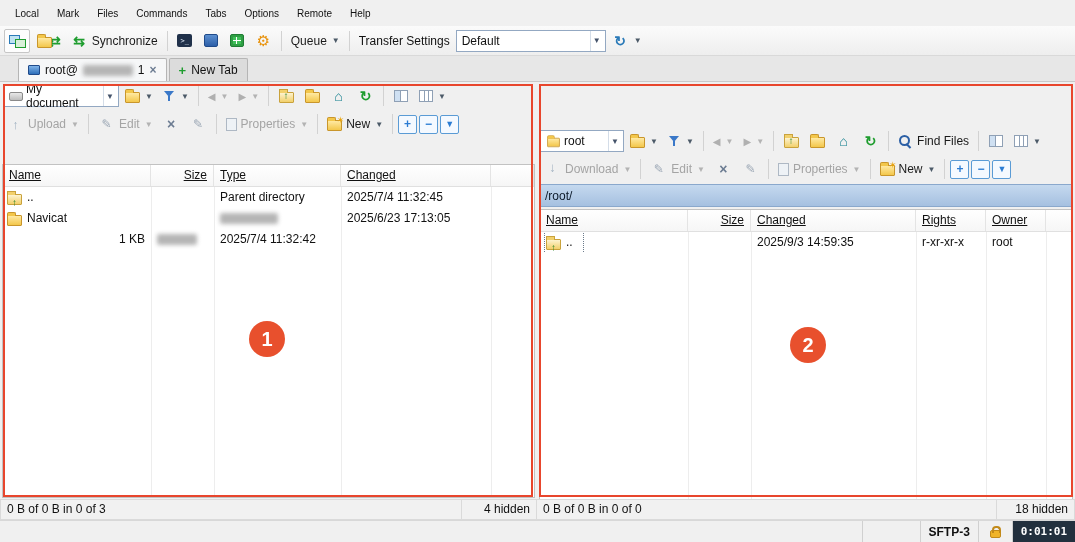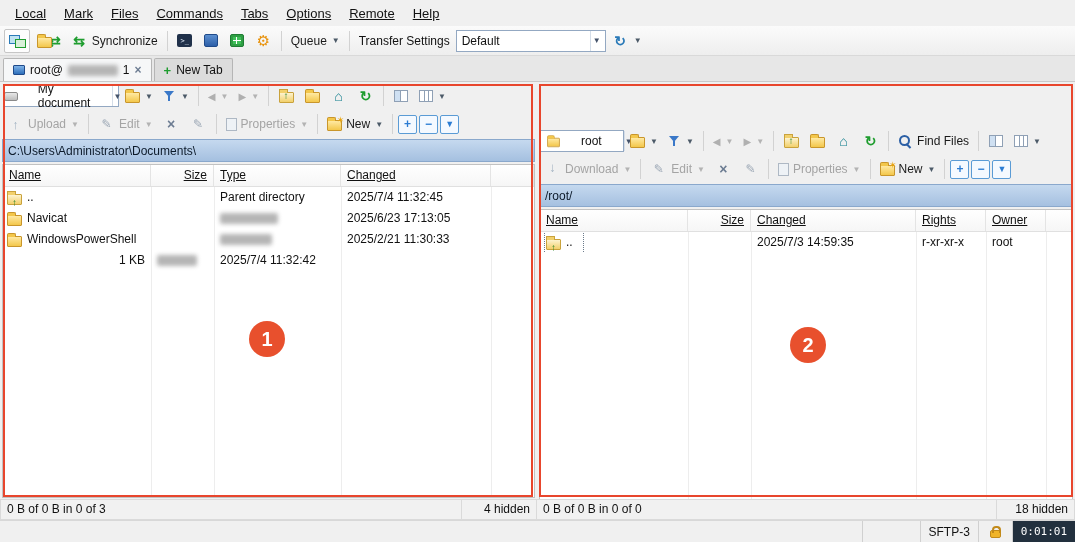--- a/index.html
+++ b/index.html
@@ -1,21 +1,21 @@
 <!DOCTYPE html>
 <html><head>
 <meta charset="utf-8">
 <style>
   *{margin:0;padding:0;box-sizing:border-box;}
   html,body{width:1075px;height:542px;}
   body{position:relative;font-family:"Liberation Sans",sans-serif;font-size:12px;background:#f0f0f0;overflow:hidden;color:#111;}
 
   
   .menubar{position:absolute;top:0;left:0;width:100%;height:26px;background:#f0f0f0;display:flex;align-items:center;padding-left:6px;}
-  .menu-item{padding:5px 9px;font-size:13px;cursor:default;text-decoration:underline;}
+  .menu-item{padding:5px 9px;font-size:10px;cursor:default;}
 
   
   .toolbar{position:absolute;top:26px;left:0;width:100%;height:30px;background:linear-gradient(#fbfbfb,#eeeeee);border-bottom:1px solid #d9d9d9;display:flex;align-items:center;padding:0 4px;gap:2px;}
   .tbtn{height:24px;min-width:24px;display:inline-flex;align-items:center;justify-content:center;gap:4px;padding:0 4px;border-radius:2px;background:transparent;border:none;font-family:inherit;font-size:12px;color:#1a1a1a;}
   .tbtn.boxed{border:1px solid #c6c6c6;background:#fdfdfd;}
   .sep{width:1px;height:20px;background:#d2d2d2;margin:0 3px;flex:none;}
   .drop{font-size:8px;color:#4c5a68;margin-left:1px;}
   .drop.dis{color:#b3b3b3;}
 
   
@@ -64,29 +64,29 @@
   .ic-pencil{font-size:12px;color:#9aa6b4;}
   .ic-doc{width:11px;height:13px;background:#eef2f6;border:1px solid #aeb8c4;flex:none;}
   .ic-up{color:#9fb0c0;font-weight:bold;font-size:13px;}
   .ic-drive{width:14px;height:9px;background:linear-gradient(#e8e8e8,#bdbdbd);border:1px solid #8a8a8a;border-radius:2px;flex:none;}
 
   .blurbox{display:inline-block;height:11px;background:#b5b5b5;filter:blur(2px);border-radius:2px;vertical-align:middle;}
 
   
   .tabbar{position:absolute;top:56px;left:0;width:100%;height:26px;background:#e7e7e7;border-bottom:1px solid #c9c9c9;display:flex;align-items:flex-end;padding-left:3px;gap:2px;}
   .tab{height:23px;display:flex;align-items:center;gap:5px;padding:0 9px;border:1px solid #b5b5b5;border-bottom:none;border-radius:2px 2px 0 0;background:#dcdcdc;font-size:12px;}
-  .tab.active{background:#f6f7f8;}
+  .tab.active{background:#f6f7f8;margin-left:15px;}
 
   
   .panels{position:absolute;top:82px;left:0;width:1075px;height:417px;display:flex;}
   .panel{position:relative;background:#f0f0f0;height:417px;}
   .panel.left{width:537px;}
   .panel.right{width:538px;margin-top:45px;}
   .ptool{height:28px;display:flex;align-items:center;padding:0 3px;gap:2px;}
-  .combo{background:#fff;border:1px solid #93a8c2;height:22px;display:flex;align-items:center;gap:20px;padding:0 2px 0 5px;}
+  .combo{background:#fff;border:1px solid #93a8c2;height:22px;display:flex;align-items:center;gap:3px;padding:0 2px 0 5px;}
   .combo .carr{width:13px;height:20px;display:flex;align-items:center;justify-content:center;font-size:8px;color:#44536a;border-left:1px solid #d4dde8;margin-left:2px;}
   .dislabel{color:#a4a4a4;}
   .sqbtn{width:19px;height:19px;border:1px solid #5a9bd5;background:#f4f9ff;display:inline-flex;align-items:center;justify-content:center;border-radius:2px;}
 
   .pathbar{height:23px;margin:1px 2px 0 2px;background:linear-gradient(#c5d9ef,#a5c0e0);border:1px solid #8aa8cc;display:flex;align-items:center;padding:0 5px;font-size:12px;color:#0c1a2a;}
 
   .filelist{position:absolute;top:82px;left:2px;right:2px;bottom:1px;background:#fff;border:1px solid #c2c2c2;overflow:hidden;}
   .cols-l{display:grid;grid-template-columns:148px 63px 127px 150px 1fr;}
   .cols-r{display:grid;grid-template-columns:148px 63px 165px 70px 60px 1fr;}
   .fl-header{height:22px;border-bottom:1px solid #e0e0e0;background:linear-gradient(#ffffff,#f6f6f6);text-decoration:underline;}
@@ -98,21 +98,21 @@
   .cell{padding:0 6px;line-height:21px;white-space:nowrap;overflow:hidden;}
   .cell.r{text-align:right;}
   .cell.name{display:flex;align-items:center;gap:5px;padding-left:4px;}
   .selwrap{display:inline-flex;align-items:center;gap:5px;border:1px dotted #6b7a8a;padding:0 10px 0 1px;}
 
   
   .statusrow{position:absolute;top:499px;left:0;width:1075px;height:21px;display:flex;}
   .scell{background:#f1f1f1;border:1px solid #dadada;border-left:none;padding:0 6px;line-height:19px;white-space:nowrap;}
   .scell:first-child{border-left:1px solid #dadada;}
   .bottombar{position:absolute;top:520px;left:0;width:1075px;height:22px;background:#f0f0f0;border-top:1px solid #d8d8d8;display:flex;align-items:stretch;}
-  .bcell{border-left:1px solid #d0d0d0;display:flex;align-items:center;justify-content:center;padding:0 8px;white-space:nowrap;}
+  .bcell{border-left:1px solid #d0d0d0;display:flex;align-items:center;justify-content:center;padding:0 8px;white-space:nowrap;font-weight:bold;}
   .bcell.time{background:#22303e;color:#fff;min-width:52px;font-family:"DejaVu Sans Mono",monospace;font-size:11px;}
 
   
   .anno{position:absolute;border:2px solid #e8462d;z-index:40;pointer-events:none;}
   .badge{position:absolute;width:36px;height:36px;border-radius:50%;background:#e8502d;color:#fff;font-size:20px;font-weight:bold;display:flex;align-items:center;justify-content:center;z-index:41;pointer-events:none;}
 </style>
 </head>
 <body>
 
 <div class="menubar">
@@ -268,23 +268,20 @@
       <button class="sqbtn">
           <span class="ic-plusminus">+</span>
         </button>
       <button class="sqbtn">
           <span class="ic-plusminus">−</span>
         </button>
       <button class="sqbtn">
           <span class="ic-plusminus" style="font-size:9px;">▼</span>
         </button>
     </div>
-    <div class="pathbar">
-        <span>C:\Users\Administrator\Documents\</span>
-      </div>
 
     <div class="filelist">
       <div class="fl-header cols-l">
         <div class="hcell">Name</div>
         <div class="hcell r">Size</div>
         <div class="hcell">Type</div>
         <div class="hcell">Changed</div>
         <div class="hcell"></div>
       </div>
       <div class="fl-body">
@@ -307,30 +304,20 @@
           <div class="cell name">
               <span class="ic-folder"></span>
               <span>Navicat</span>
             </div>
           <div class="cell r"></div>
           <div class="cell"><span class="blurbox" style="width:58px;"></span></div>
           <div class="cell">2025/6/23 17:13:05</div>
           <div class="cell"></div>
         </div>
         <div class="frow cols-l">
-          <div class="cell name">
-              <span class="ic-folder"></span>
-              <span>WindowsPowerShell</span>
-            </div>
-          <div class="cell r"></div>
-          <div class="cell"><span class="blurbox" style="width:52px;"></span></div>
-          <div class="cell">2025/2/21 11:30:33</div>
-          <div class="cell"></div>
-        </div>
-        <div class="frow cols-l">
           <div class="cell r">1 KB</div>
           <div class="cell"><span class="blurbox" style="width:40px;"></span></div>
           <div class="cell">2025/7/4 11:32:42</div>
           <div class="cell"></div>
         </div>
       </div>
     </div>
   </div>
 
   <div class="panel right">
@@ -448,21 +435,21 @@
         <div class="vline" style="left:506px"></div>
 
         <div class="frow cols-r">
           <div class="cell name">
               <span class="selwrap">
                 <span class="ic-updir"></span>
                 <span>..</span>
               </span>
             </div>
           <div class="cell r"></div>
-          <div class="cell">2025/7/3 14:59:35</div>
+          <div class="cell">2025/9/3 14:59:35</div>
           <div class="cell">r-xr-xr-x</div>
           <div class="cell">root</div>
           <div class="cell"></div>
         </div>
       </div>
     </div>
   </div>
 </div>
 
 <div class="statusrow">

